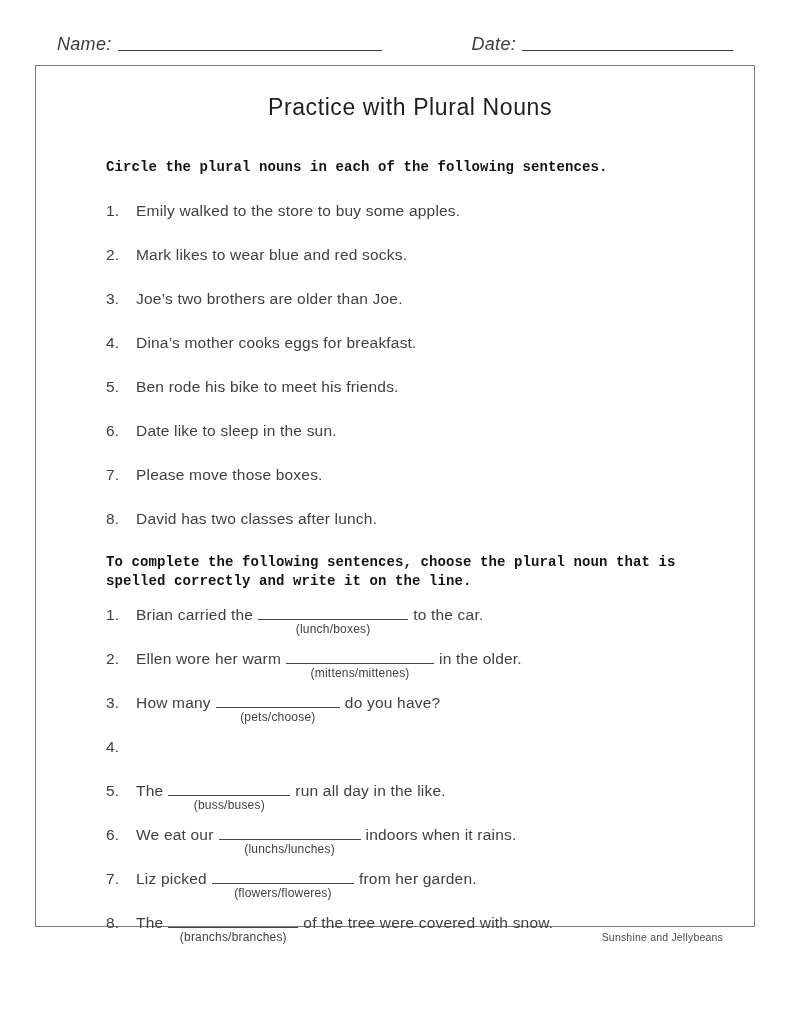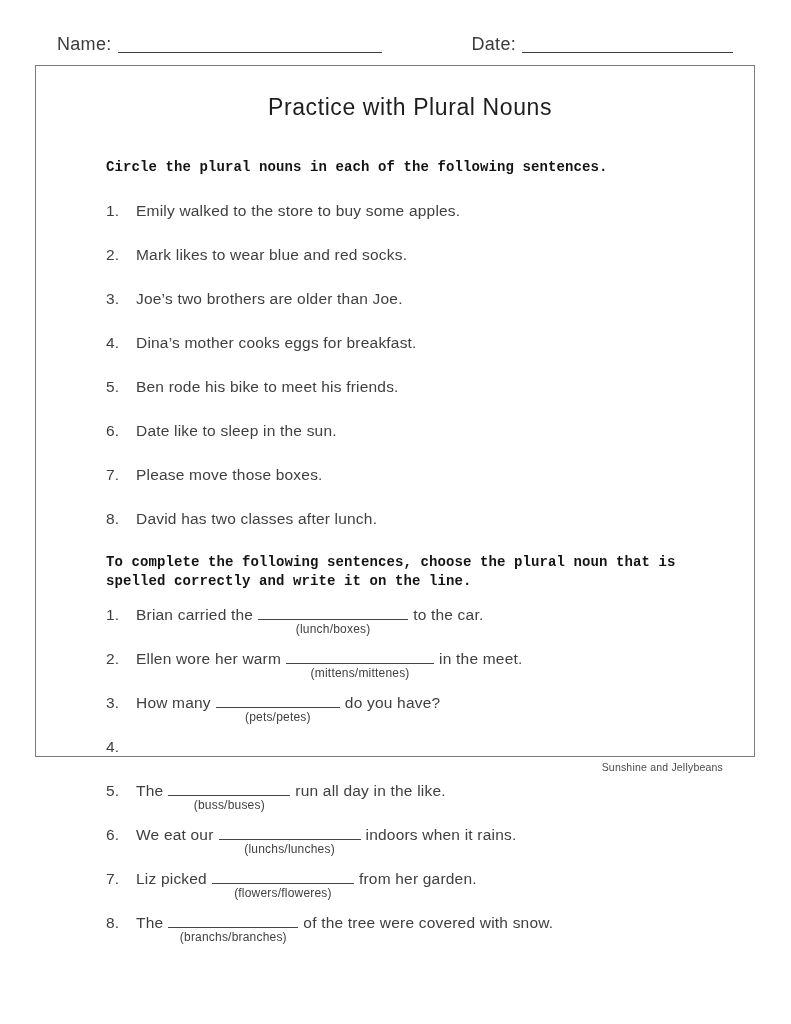--- a/index.html
+++ b/index.html
@@ -10,33 +10,33 @@
     color:#3f3f3f;
     position:relative;
     overflow:hidden;
   }
 
   
   .header-row {
     display:flex; justify-content:space-between; align-items:flex-end;
     padding:34px 58px 0 57px;
   }
-  .hdr-group { display:flex; align-items:center; }
+  .hdr-group { display:flex; align-items:flex-start;font-style:italic; }
   .hdr-label { font-size:18px; color:#3c3c3c; letter-spacing:0.3px; }
   .write-line {
     display:inline-block; border-bottom:1.6px solid #3c3c3c;
     height:1.05em; margin-left:6px;
   }
   .name-line { width:264px; }
   .date-line { width:211px; }
 
   
   .sheet {
     margin:10px 4px 0 35px;
-    width:720px; height:692px;
+    width:720px; height:862px;
     border:1px solid #7c7c7c;
     background:#ffffff;
     padding:26px 40px 0 70px;
   }
 
   .sheet-title {
     text-align:center;
     font-size:23px; line-height:30px;
     color:#1e1e1e; letter-spacing:0.6px;
     margin-bottom:36px;
@@ -142,26 +142,26 @@
 
   <div>
 
     <div class="item fill-item">
       <span class="num">1.</span>
       <span class="sentence"><span>Brian carried the</span><span class="blank" style="width:150px"><span class="choices">(lunch/boxes)</span></span><span>to the car.</span></span>
     </div>
 
     <div class="item fill-item">
       <span class="num">2.</span>
-      <span class="sentence"><span>Ellen wore her warm</span><span class="blank" style="width:148px"><span class="choices">(mittens/mittenes)</span></span><span>in the meet.</span></span>
+      <span class="sentence"><span>Ellen wore her warm</span><span class="blank" style="width:148px"><span class="choices">(mittens/mittenes)</span></span><span>in the older.</span></span>
     </div>
 
     <div class="item fill-item">
       <span class="num">3.</span>
-      <span class="sentence"><span>How many</span><span class="blank" style="width:124px"><span class="choices">(pets/petes)</span></span><span>do you have?</span></span>
+      <span class="sentence"><span>How many</span><span class="blank" style="width:124px"><span class="choices">(pets/choose)</span></span><span>do you have?</span></span>
     </div>
 
     <div class="item fill-item">
       <span class="num">4.</span>
     </div>
 
     <div class="item fill-item">
       <span class="num">5.</span>
       <span class="sentence"><span>The</span><span class="blank" style="width:122px"><span class="choices">(buss/buses)</span></span><span>run all day in the like.</span></span>
     </div>

